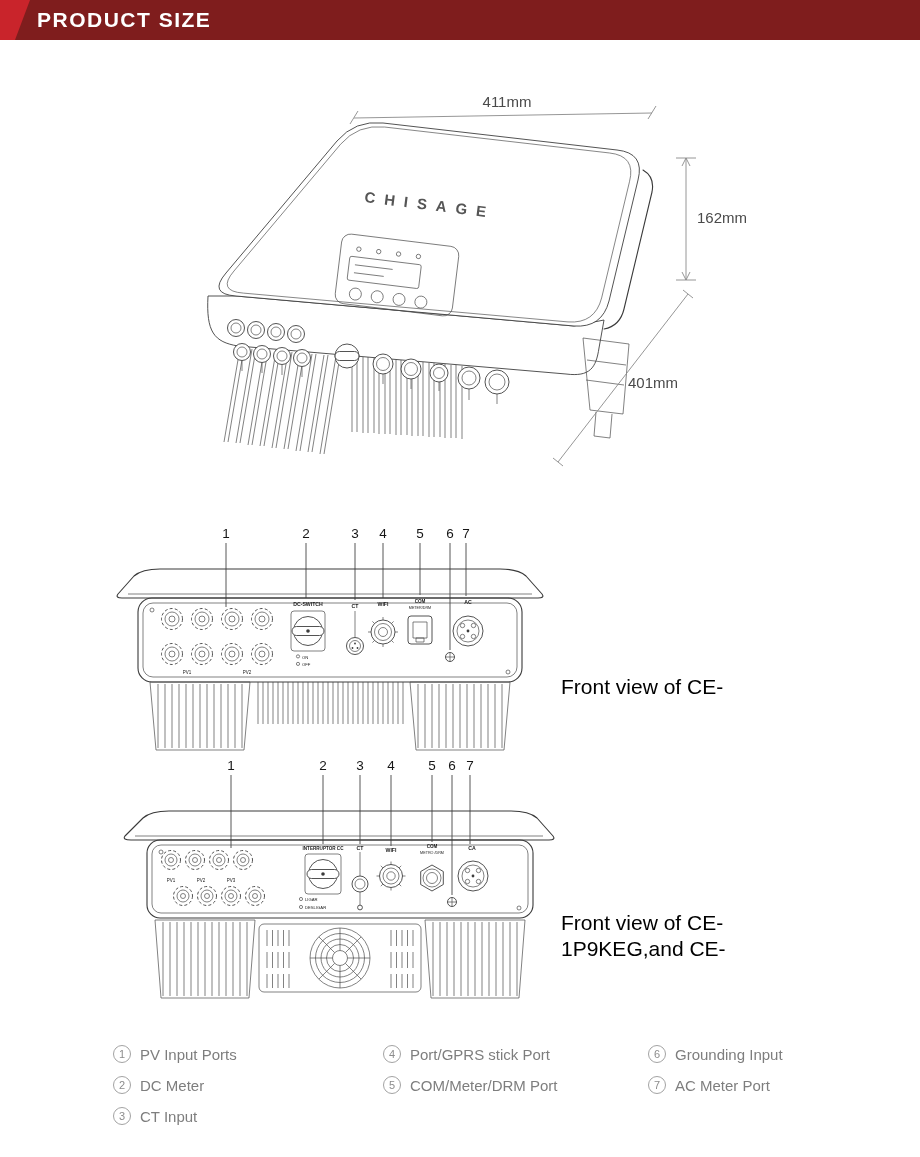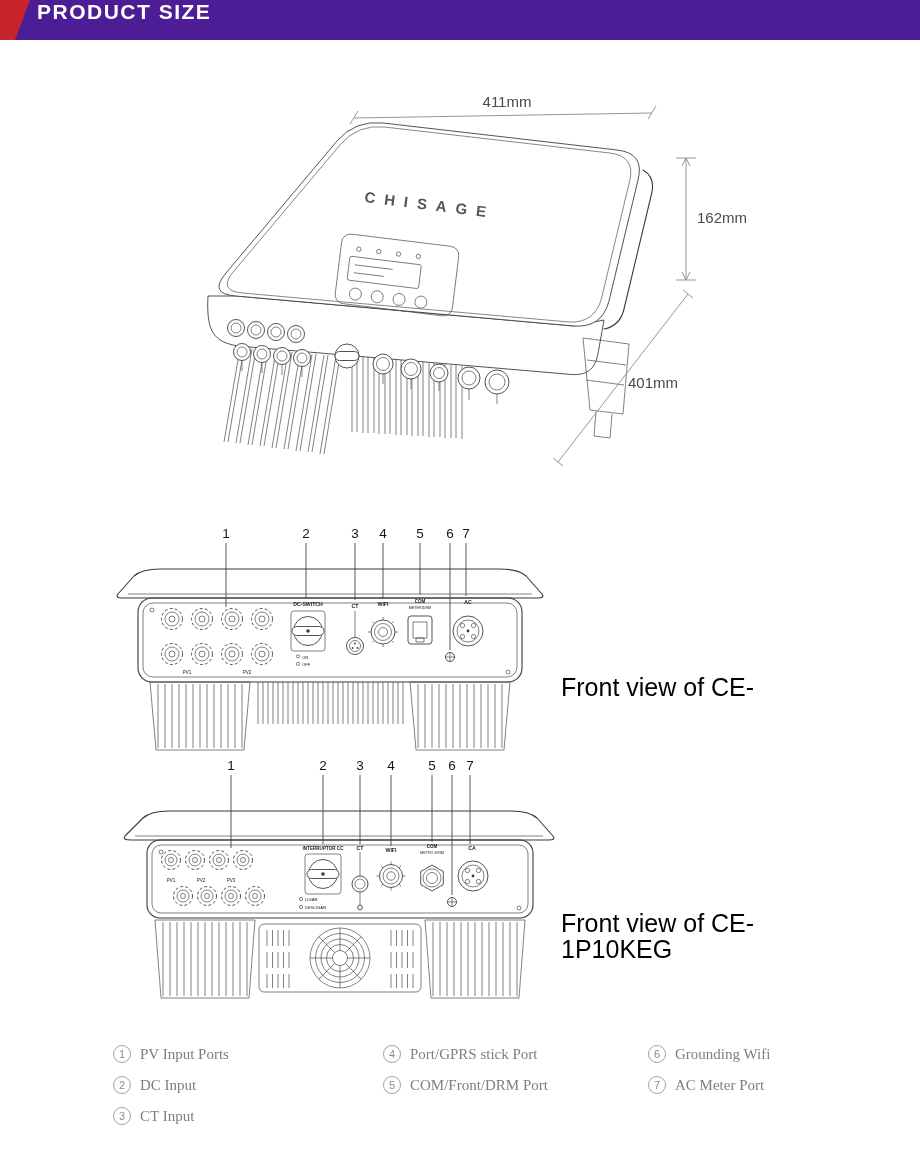--- a/index.html
+++ b/index.html
@@ -1,19 +1,19 @@
 <!DOCTYPE html>
 <html><head>
 <meta charset="utf-8">
 <style>
   * { margin:0; padding:0; box-sizing:border-box; }
   html,body { background:#fff; font-family:"Liberation Sans",sans-serif; }
   .page { position:relative; width:920px; height:1157px; background:#fff; overflow:hidden; }
 
-  .topbar { position:absolute; left:0; top:0; width:100%; height:40px; background:#4c1d95; display:flex; }
+  .topbar { position:absolute; left:0; top:0; width:100%; height:40px; background:#7f1d1d; display:flex; align-items:center; }
   .topbar-accent { position:absolute; left:0; top:0; width:30px; height:40px; background:#c9242b; clip-path:polygon(0 0,100% 0,50% 100%,0 100%); }
   .topbar-title { position:relative; margin-left:37px; color:#fff; font-size:21px; font-weight:700; letter-spacing:1.5px; }
 
   svg { position:absolute; overflow:visible; }
   svg text { font-family:"Liberation Sans",sans-serif; }
   .iso { left:140px; top:80px; }
   .fv1 { left:108px; top:524px; }
   .fv2 { left:115px; top:756px; }
 
   .ln { fill:none; stroke:#3a3a3a; stroke-width:1.1; stroke-linejoin:round; stroke-linecap:round; }
@@ -23,28 +23,28 @@
   .leader { fill:none; stroke:#2b2b2b; stroke-width:0.8; }
   .callouts text { font-size:13.5px; fill:#161616; text-anchor:middle; }
   .lbl { font-size:5.2px; font-weight:700; fill:#1a1a1a; text-anchor:middle; }
   .lbl-sm { font-size:4.6px; font-weight:700; fill:#1a1a1a; text-anchor:middle; }
   .lbl-xs { font-size:4.2px; fill:#1a1a1a; }
   .lbl-xxs { font-size:3.7px; fill:#1a1a1a; text-anchor:middle; }
   .pv { font-size:4.5px; fill:#1a1a1a; text-anchor:middle; }
   .dim { fill:none; stroke:#8a8a8a; stroke-width:0.9; }
   .dim-text { font-size:15px; fill:#4a4a4a; }
 
-  .caption { position:absolute; left:561px; color:#000; font-size:25px; line-height:26px; white-space:nowrap; }
+  .caption { position:absolute; left:561px; color:#000; font-size:21px; line-height:26px; white-space:nowrap; }
   .caption1 { top:674px; }
   .caption2 { top:910px; }
 
   .legend-col { position:absolute; display:flex; flex-direction:column; gap:13px; }
   .legend-row { display:flex; align-items:center; gap:9px; }
   .legend-num { width:18px; height:18px; border:1px solid #a3a3a3; border-radius:50%; color:#8c8c8c; font-size:11px; display:flex; align-items:center; justify-content:center; flex:0 0 18px; }
-  .legend-label { color:#7e7e7e; font-size:15px;font-family:Liberation Serif, serif; }
+  .legend-label { color:#7e7e7e; font-size:15px; }
 </style>
 </head>
 <body>
 
 <div class="page">
 
   <header class="topbar">
     <div class="topbar-accent"></div>
     <h1 class="topbar-title">PRODUCT SIZE</h1>
   </header>
@@ -375,53 +375,53 @@
         <circle cx="225" cy="202" r="7.5"></circle>
         <path d="M232.5,202 L255,202 M230.3,207.3 L246.2,223.2 M225,209.5 L225,232 M219.7,207.3 L203.8,223.2 M217.5,202 L195,202 M219.7,196.7 L203.8,180.8 M225,194.5 L225,172 M230.3,196.7 L246.2,180.8"></path>
       </g>
       <path d="M152,174 V190 M157.5,174 V190 M163,174 V190 M168.5,174 V190 M174,174 V190 M152,196 V212 M157.5,196 V212 M163,196 V212 M168.5,196 V212 M174,196 V212 M152,218 V232 M157.5,218 V232 M163,218 V232 M168.5,218 V232 M174,218 V232"></path>
       <path d="M276,174 V190 M281.5,174 V190 M287,174 V190 M292.5,174 V190 M298,174 V190 M276,196 V212 M281.5,196 V212 M287,196 V212 M292.5,196 V212 M298,196 V212 M276,218 V232 M281.5,218 V232 M287,218 V232 M292.5,218 V232 M298,218 V232"></path>
     </g>
   </svg>
 
   <div class="caption caption2">
     <div>Front view of CE-</div>
-    <div>1P10KEG</div>
+    <div>1P9KEG,and CE-</div>
   </div>
 
   <div class="legend-col" style="left:113px; top:1045px;">
     <div class="legend-row">
       <span class="legend-num">1</span>
       <span class="legend-label">PV Input Ports</span>
     </div>
     <div class="legend-row">
       <span class="legend-num">2</span>
-      <span class="legend-label">DC Input</span>
+      <span class="legend-label">DC Meter</span>
     </div>
     <div class="legend-row">
       <span class="legend-num">3</span>
       <span class="legend-label">CT Input</span>
     </div>
   </div>
 
   <div class="legend-col" style="left:383px; top:1045px;">
     <div class="legend-row">
       <span class="legend-num">4</span>
       <span class="legend-label">Port/GPRS stick Port</span>
     </div>
     <div class="legend-row">
       <span class="legend-num">5</span>
-      <span class="legend-label">COM/Front/DRM Port</span>
+      <span class="legend-label">COM/Meter/DRM Port</span>
     </div>
   </div>
 
   <div class="legend-col" style="left:648px; top:1045px;">
     <div class="legend-row">
       <span class="legend-num">6</span>
-      <span class="legend-label">Grounding Wifi</span>
+      <span class="legend-label">Grounding Input</span>
     </div>
     <div class="legend-row">
       <span class="legend-num">7</span>
       <span class="legend-label">AC Meter Port</span>
     </div>
   </div>
 
 </div>
 
 </body></html>

